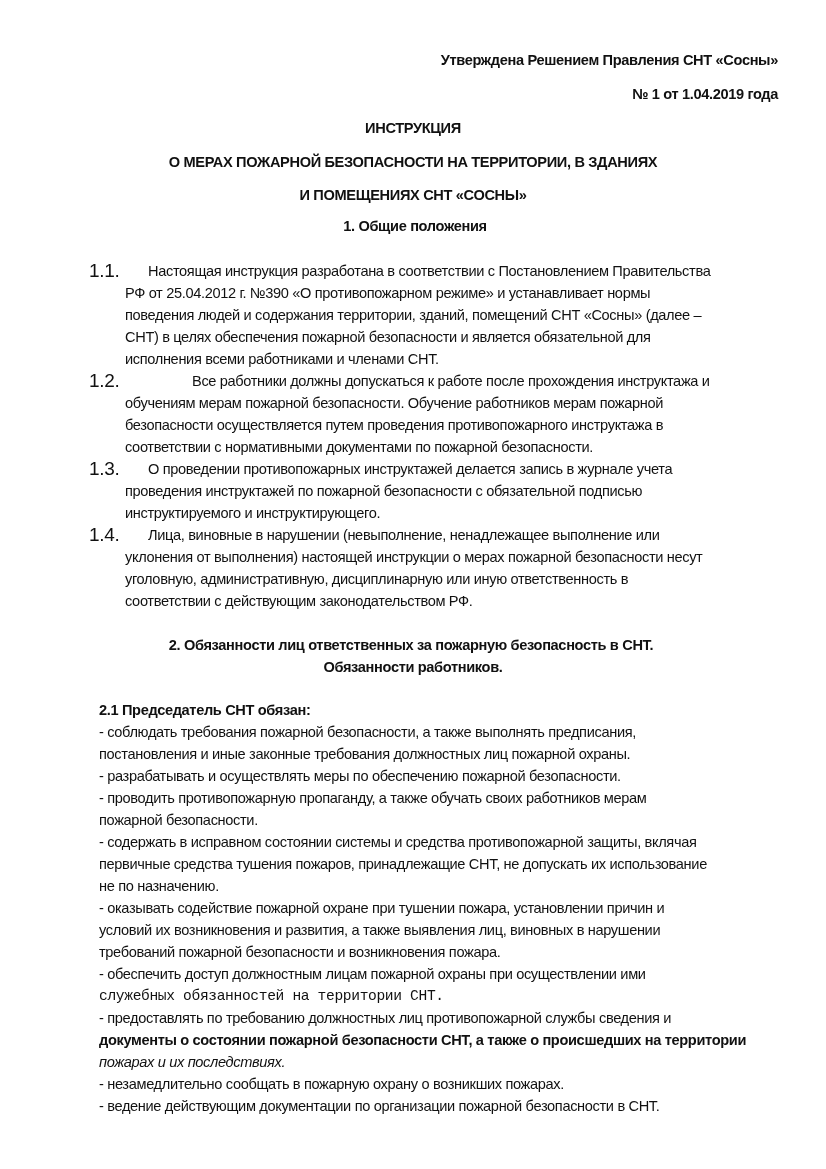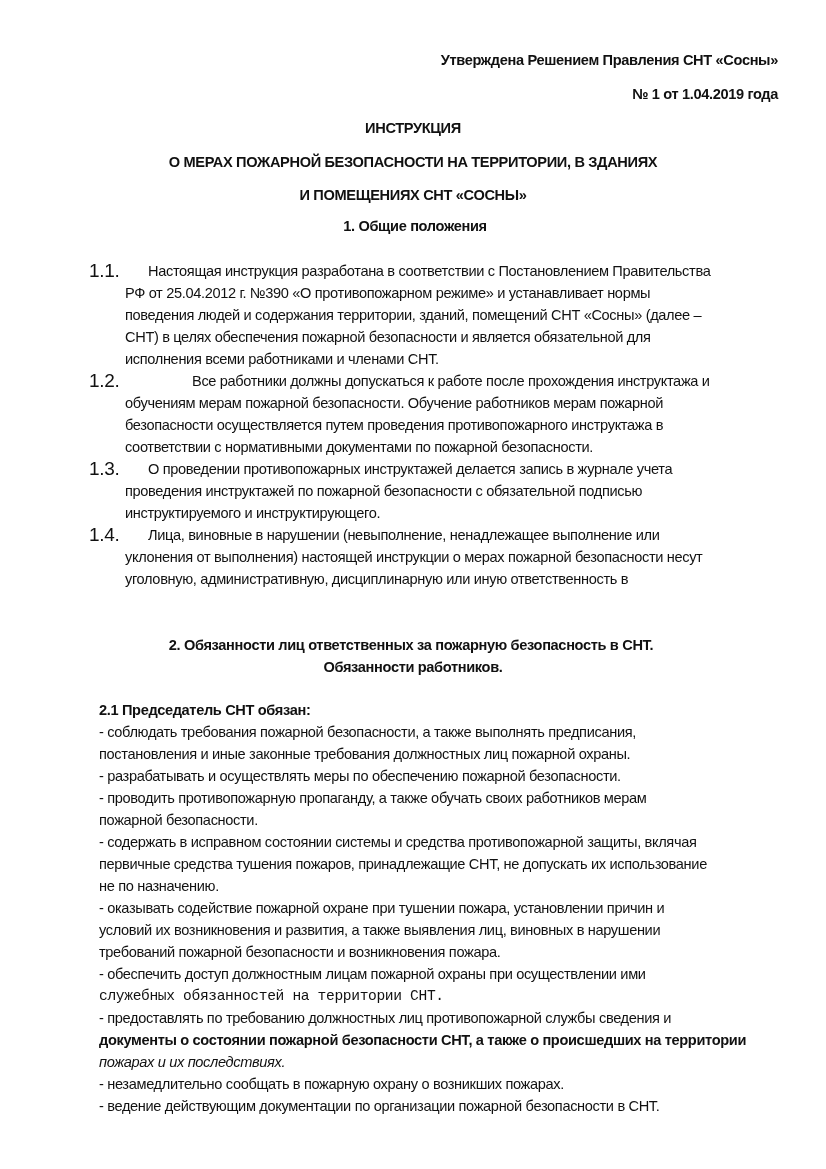--- a/index.html
+++ b/index.html
@@ -40,20 +40,21 @@
 
   <div class="num" style="top:458px;">1.3.</div>
   <div class="line" style="left:148px; top:458px;">О проведении противопожарных инструктажей делается запись в журнале учета</div>
   <div class="line" style="left:125px; top:480px;">проведения инструктажей по пожарной безопасности с обязательной подписью</div>
   <div class="line" style="left:125px; top:502px;">инструктируемого и инструктирующего.</div>
 
   <div class="num" style="top:524px;">1.4.</div>
   <div class="line" style="left:148px; top:524px;">Лица, виновные в нарушении (невыполнение, ненадлежащее выполнение или</div>
   <div class="line" style="left:125px; top:546px;">уклонения от выполнения) настоящей инструкции о мерах пожарной безопасности несут</div>
   <div class="line" style="left:125px; top:568px;">уголовную, административную, дисциплинарную или иную ответственность в</div>
+  <div class="line" style="left:125px; top:590px;">соответствии с действующим законодательством РФ.</div>
 
   <div class="line b center" style="top:634px; text-indent:-4px;">2.   Обязанности лиц ответственных за пожарную безопасность в СНТ.</div>
   <div class="line b center" style="top:656px;">Обязанности работников.</div>
 
   <div class="line b" style="left:99px; top:699px;">2.1 Председатель СНТ обязан:</div>
 
   <div class="line" style="left:99px; top:721px;">- соблюдать требования пожарной безопасности, а также выполнять предписания,</div>
   <div class="line" style="left:99px; top:743px;">постановления и иные законные требования должностных лиц пожарной охраны.</div>
   <div class="line" style="left:99px; top:765px;">- разрабатывать и осуществлять меры по обеспечению пожарной безопасности.</div>
   <div class="line" style="left:99px; top:787px;">- проводить противопожарную пропаганду, а также обучать своих работников мерам</div>

